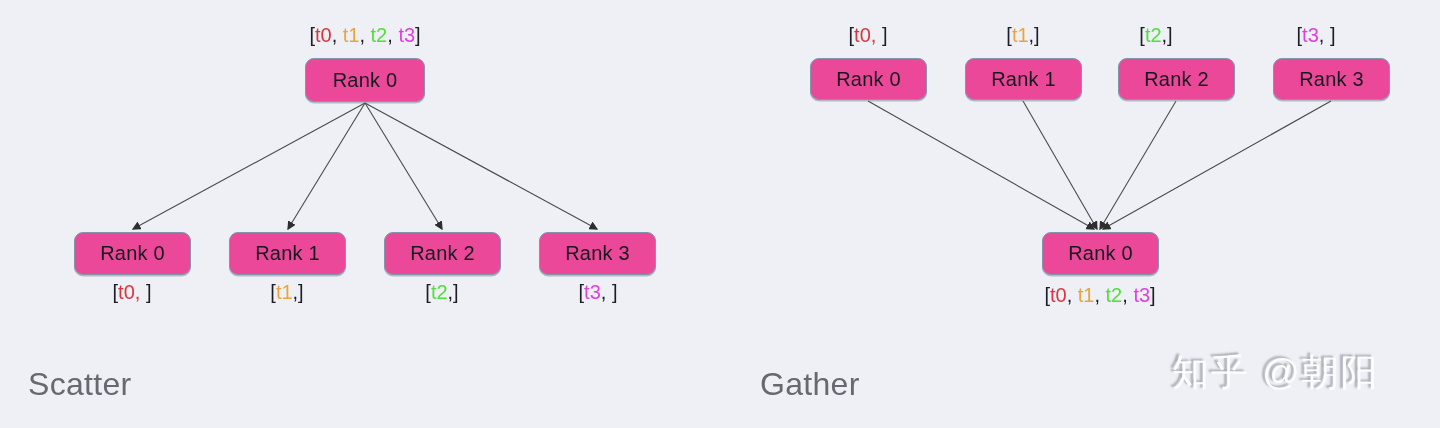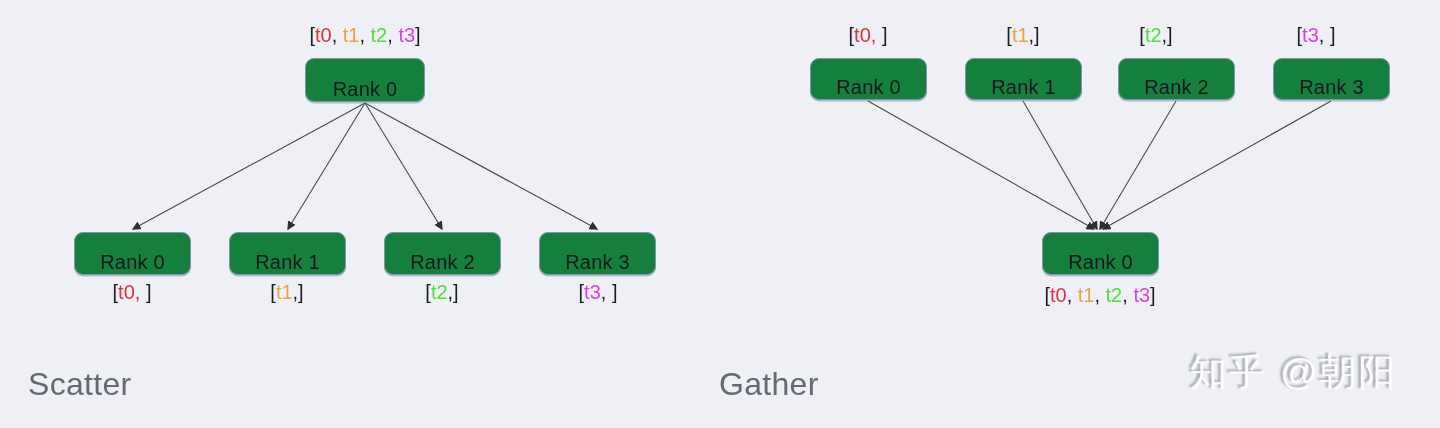--- a/index.html
+++ b/index.html
@@ -13,25 +13,25 @@
     background:#eef0f5;
     overflow:hidden;
   }
   .arrow-layer{
     position:absolute;left:0;top:0;width:1440px;height:428px;
     pointer-events:none;
   }
   .node{
     position:absolute;
     box-sizing:border-box;
-    background:#15803d;
+    background:#ec4899;
     border:1.5px solid #8295ab;
     border-radius:9px;
     box-shadow:0 1.5px 0 rgba(90,105,125,.40);
-    display:flex;align-items:flex-end;justify-content:center;
+    display:flex;align-items:center;justify-content:center;
     color:#15181d;
     font-size:20px;
     letter-spacing:.2px;
   }
   .tag{
     position:absolute;
     font-size:20px;
     font-weight:500;
     color:#1b1e24;
     text-align:center;
@@ -43,21 +43,20 @@
     color:#66696f;
     letter-spacing:.3px;
   }
   .watermark{
     position:absolute;
     font-size:37px;
     color:#fdfdfe;
     text-shadow:-3px -2px 2px rgba(158,160,168,.85);
     letter-spacing:2px;
     white-space:pre;
-    margin-left:18px;
   }
 </style>
 </head>
 <body>
 
 <div class="canvas">
 
   <svg class="arrow-layer" width="1440" height="428" viewBox="0 0 1440 428" xmlns="http://www.w3.org/2000/svg">
     <defs>
       <marker id="arrowhead" viewBox="0 0 10 10" refX="8.5" refY="5" markerWidth="8" markerHeight="8" orient="auto-start-reverse">
@@ -122,18 +121,18 @@
     <div class="node" style="left:1273px;top:58px;width:117px;height:42px;">
       <span>Rank 3</span>
     </div>
 
     <div class="node" style="left:1042px;top:232px;width:117px;height:43px;">
       <span>Rank 0</span>
     </div>
 
     <div class="tag" style="left:1000px;top:284px;width:200px;"><span style="color: rgb(27, 30, 36);">[</span><span style="color: rgb(216, 53, 63);">t0</span><span style="color: rgb(27, 30, 36);">, </span><span style="color: rgb(233, 164, 62);">t1</span><span style="color: rgb(27, 30, 36);">, </span><span style="color: rgb(79, 224, 57);">t2</span><span style="color: rgb(27, 30, 36);">, </span><span style="color: rgb(223, 63, 223);">t3</span><span style="color: rgb(27, 30, 36);">]</span></div>
 
-    <div class="caption" style="left:719px;top:366px;">Gather</div>
+    <div class="caption" style="left:760px;top:366px;">Gather</div>
   </section>
 
   <div class="watermark" style="left:1172px;top:348px;">知乎 @朝阳</div>
 
 </div>
 
 </body></html>

